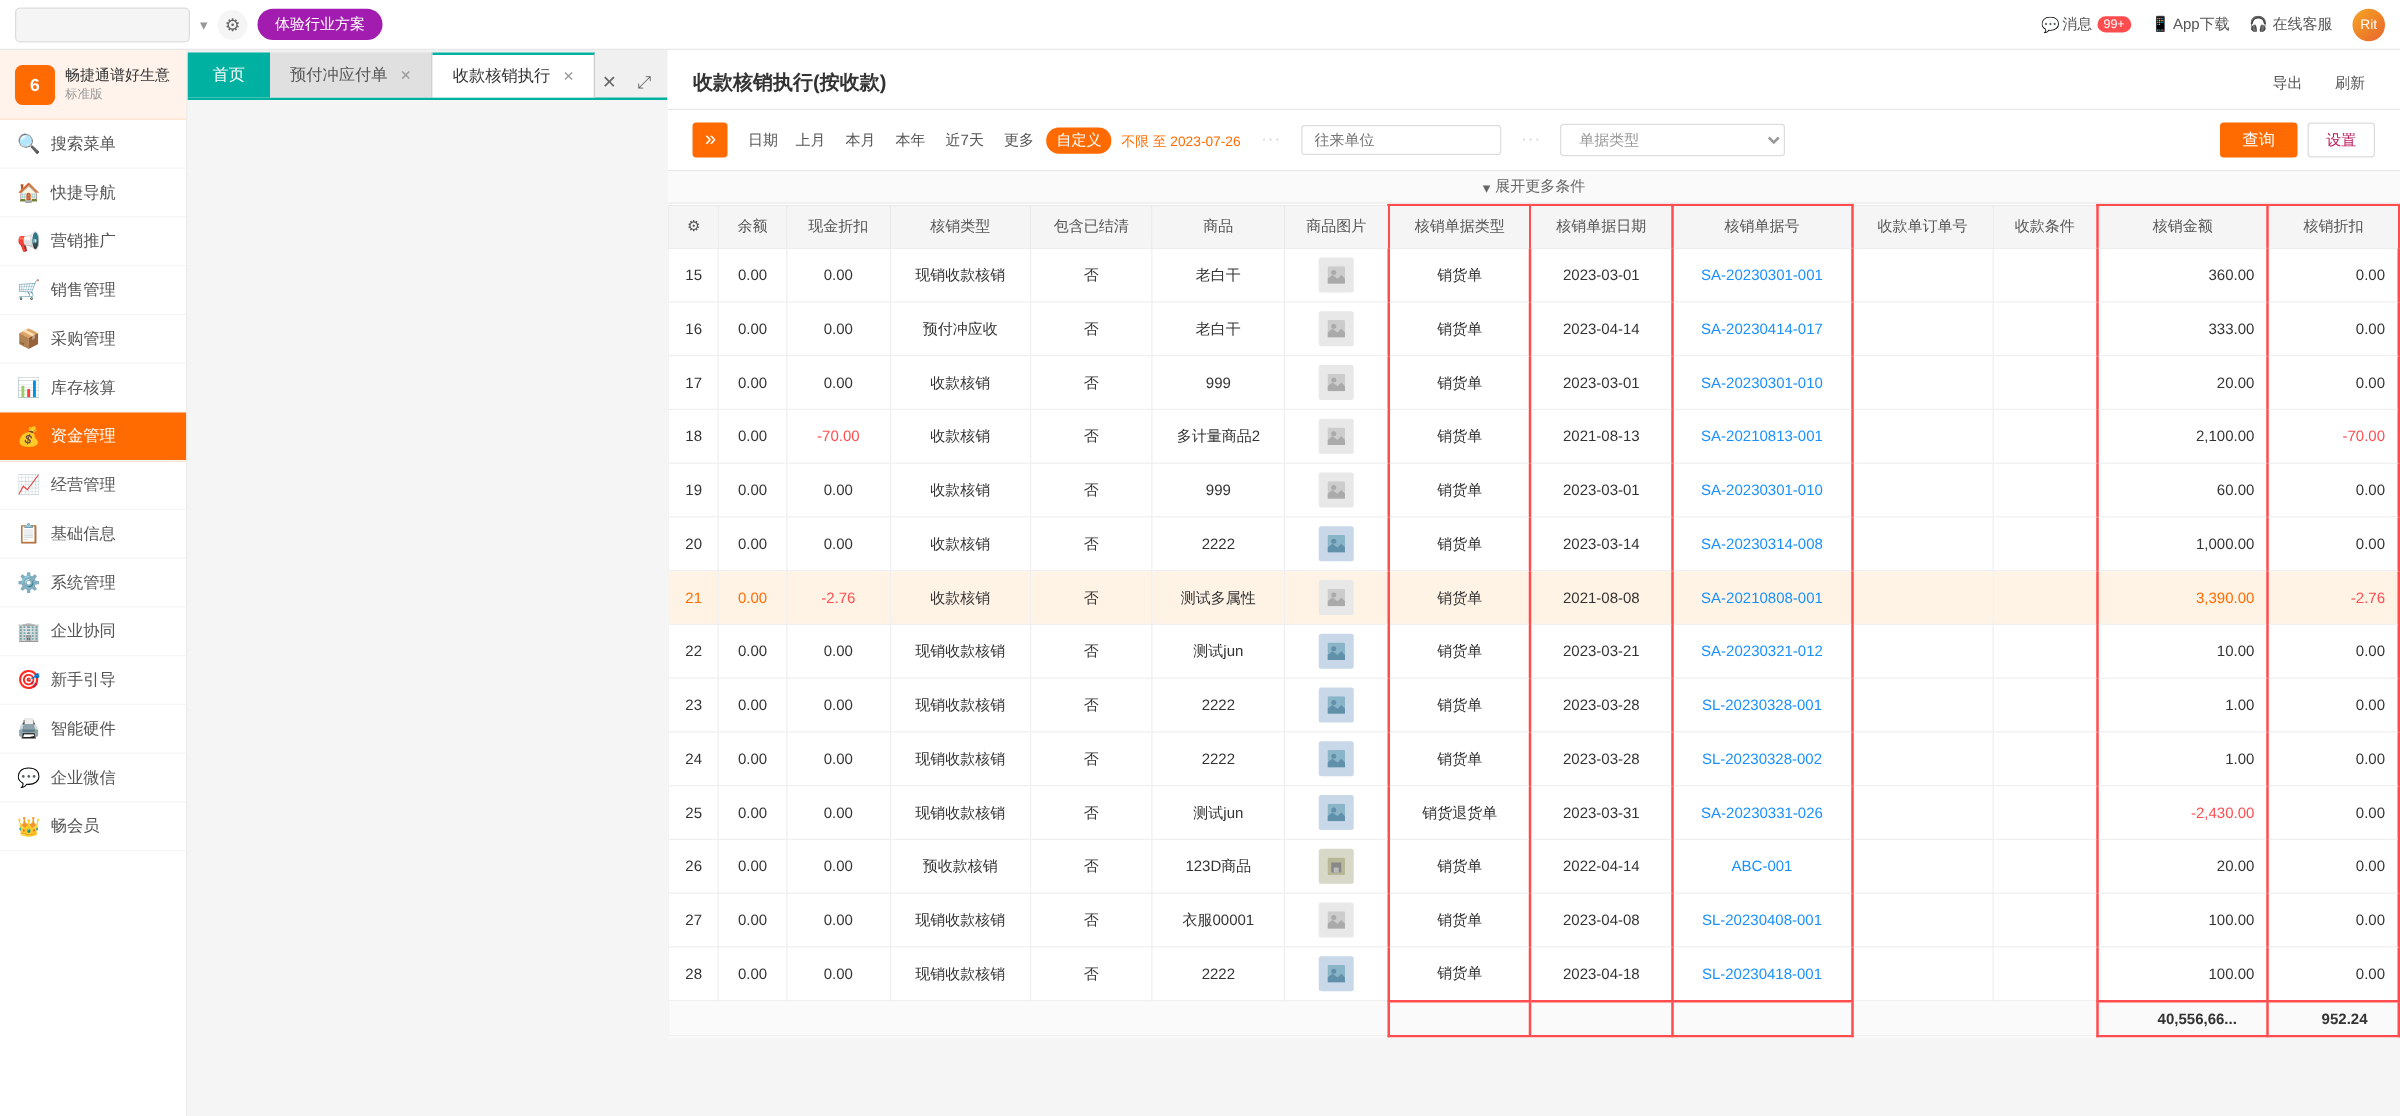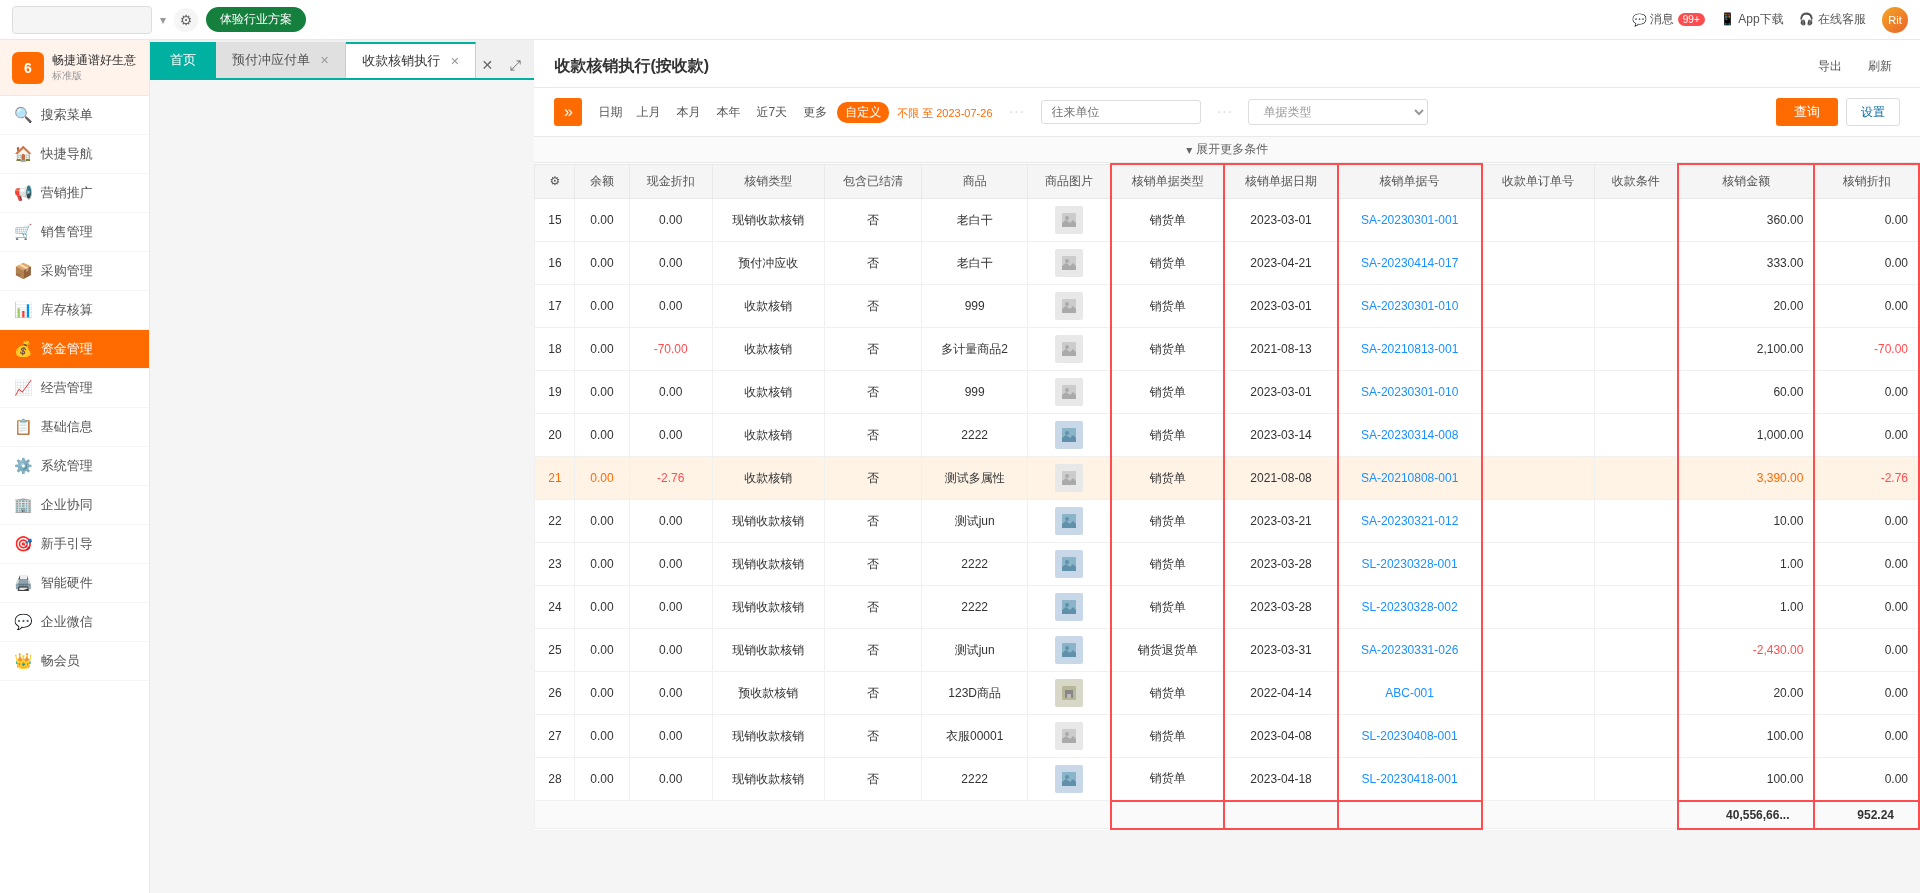--- a/index.html
+++ b/index.html
@@ -33,21 +33,21 @@
     .top-bar-gear {
       width: 24px; height: 24px;
       background: #f5f5f5;
       border-radius: 50%;
       display: flex; align-items: center; justify-content: center;
       cursor: pointer;
       font-size: 14px;
       color: #666;
     }
     .trial-btn {
-      background: #15803d;
+      background: #a21caf;
       color: #fff;
       border: none;
       border-radius: 16px;
       padding: 4px 14px;
       font-size: 12px;
       cursor: pointer;
     }
     .top-bar-right {
       display: flex;
       align-items: center;
@@ -272,21 +272,21 @@
       background: #ff6b00;
       color: #fff;
       border: none;
       border-radius: 3px;
       padding: 5px 18px;
       font-size: 13px;
       cursor: pointer;
     }
     .settings-btn {
       background: #fff;
-      color: #0369a1;
+      color: #be185d;
       border: 1px solid #ddd;
       border-radius: 3px;
       padding: 4px 14px;
       font-size: 12px;
       cursor: pointer;
     }
     .expand-conditions {
       display: flex;
       align-items: center;
       justify-content: center;
@@ -554,21 +554,21 @@
                 <td>
                   <div style="width:28px;height:28px;background:#e8e8e8;border-radius:2px;display:flex;align-items:center;justify-content:center;margin:auto;">
                     <svg width="14" height="14" viewBox="0 0 14 14">
                       <rect width="14" height="14" fill="#ccc" rx="1"></rect>
                       <circle cx="5" cy="5" r="2" fill="#aaa"></circle>
                       <path d="M0 10 L4 7 L8 10 L11 7 L14 10 L14 14 L0 14Z" fill="#aaa"></path>
                     </svg>
                   </div>
                 </td>
                 <td style="border-left: 2px solid rgb(255, 77, 79); border-right: 2px solid rgb(255, 77, 79);">销货单</td>
-                <td style="border-left: 2px solid rgb(255, 77, 79); border-right: 2px solid rgb(255, 77, 79);">2023-04-21</td>
+                <td style="border-left: 2px solid rgb(255, 77, 79); border-right: 2px solid rgb(255, 77, 79);">2023-04-14</td>
                 <td style="border-left: 2px solid rgb(255, 77, 79); border-right: 2px solid rgb(255, 77, 79);"><a class="link-text" href="#">SA-20230414-017</a></td>
                 <td></td>
                 <td></td>
                 <td style="text-align: right; border-left: 2px solid rgb(255, 77, 79); border-right: 2px solid rgb(255, 77, 79);">333.00</td>
                 <td style="text-align: right; border-left: 2px solid rgb(255, 77, 79); border-right: 2px solid rgb(255, 77, 79);">0.00</td>
               </tr>
               <tr>
                 <td>17</td>
                 <td>0.00</td>
                 <td>0.00</td>

